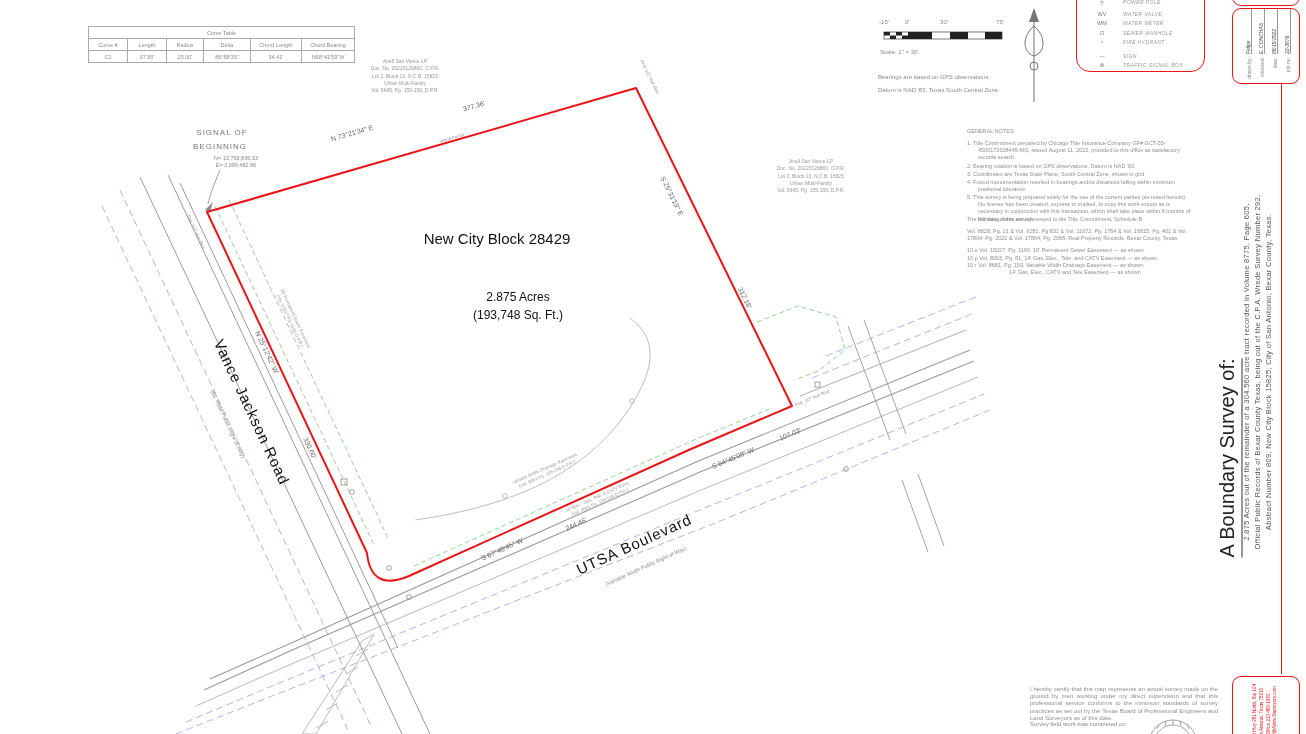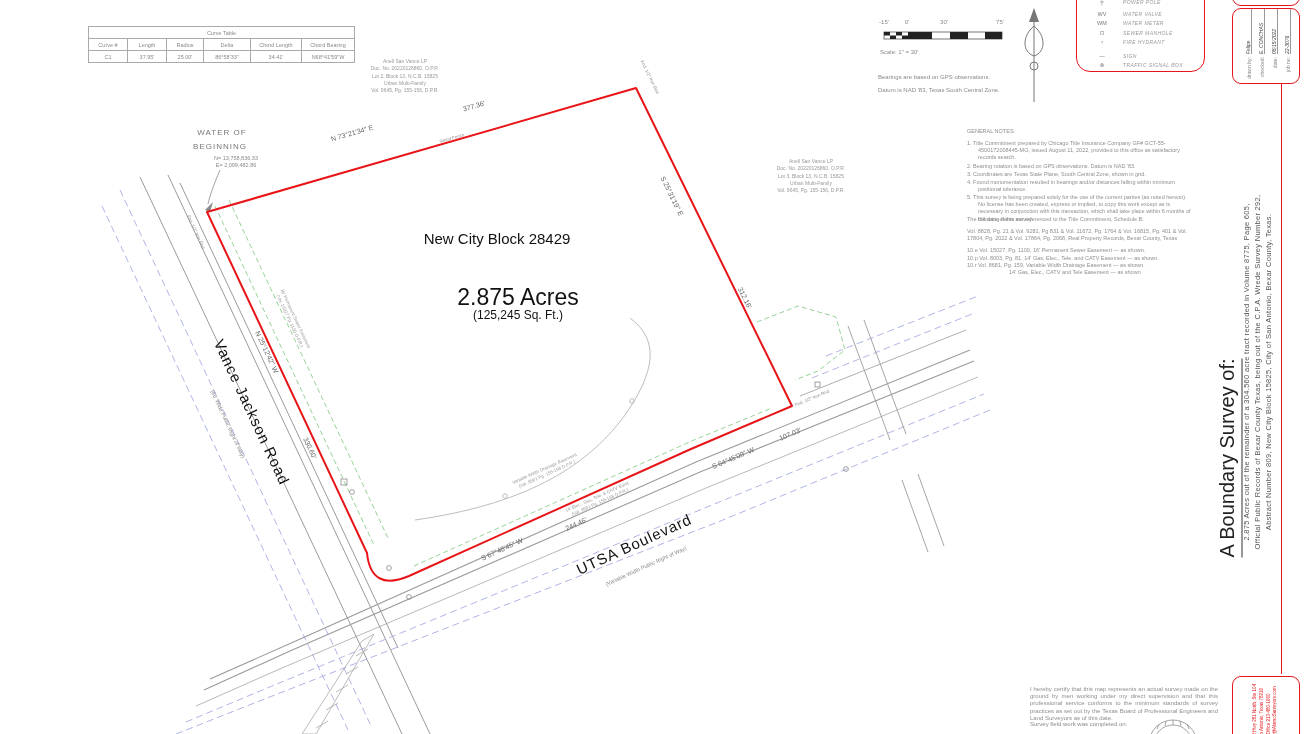--- a/index.html
+++ b/index.html
@@ -213,28 +213,28 @@
 
   <div class="notes" style="left:967px;top:216px;width:228px">
     <div class="t">The following items are referenced to the Title Commitment, Schedule B:</div>
     <div class="t">Vol. 8828, Pg. 21 &amp; Vol. 9281, Pg 831 &amp; Vol. 11672, Pg. 1764 &amp; Vol. 16815, Pg. 401 &amp; Vol. 17804, Pg. 2022 &amp; Vol. 17864, Pg. 2068, Real Property Records, Bexar County, Texas</div>
     <div>10.e Vol. 15027, Pg. 1100, 16' Permanent Sewer Easement — as shown.</div>
     <div>10.p Vol. 8003, Pg. 81, 14' Gas, Elec., Tele. and CATV Easement — as shown.</div>
     <div>10.r Vol. 8681, Pg. 159, Variable Width Drainage Easement — as shown.</div>
     <div style="padding-left:42px">14' Gas, Elec., CATV and Tele Easement — as shown</div>
   </div>
 
-  <div class="lbl" style="left:222px;top:132px;font-size:8px;letter-spacing:1px;color:#777">WATER OF</div>
+  <div class="lbl" style="left:222px;top:132px;font-size:8px;letter-spacing:1px;color:#777">SIGNAL OF</div>
   <div class="lbl" style="left:220px;top:146px;font-size:8px;letter-spacing:1px;color:#777">BEGINNING</div>
   <div class="lbl" style="left:236px;top:158px;font-size:5.5px">N= 13,758,836.33</div>
   <div class="lbl" style="left:236px;top:165px;font-size:5.5px">E=  2,099,482.86</div>
 
   <div class="lbl blk" style="left:497px;top:238px;font-size:15px">New City Block 28429</div>
-  <div class="lbl blk" style="left:518px;top:297px;font-size:23px">2.875 Acres</div>
-  <div class="lbl blk" style="left:518px;top:315px;font-size:12px">(125,245 Sq. Ft.)</div>
+  <div class="lbl blk" style="left:518px;top:297px;font-size:12px">2.875 Acres</div>
+  <div class="lbl blk" style="left:518px;top:315px;font-size:12px">(193,748 Sq. Ft.)</div>
 
   <div class="lbl" style="left:352px;top:133px;font-size:7px;color:#666;transform:translate(-50%,-50%) rotate(-16deg)">N 73°21'34" E</div>
   <div class="lbl" style="left:474px;top:106px;font-size:7px;color:#666;transform:translate(-50%,-50%) rotate(-16deg)">377.36'</div>
   <div class="lbl" style="left:672px;top:196px;font-size:7px;color:#666;transform:translate(-50%,-50%) rotate(64deg)">S 25°31'19" E</div>
   <div class="lbl" style="left:745px;top:298px;font-size:7px;color:#666;transform:translate(-50%,-50%) rotate(64deg)">312.16'</div>
   <div class="lbl" style="left:733px;top:458px;font-size:7px;color:#666;transform:translate(-50%,-50%) rotate(-23deg)">S 64°45'09" W</div>
   <div class="lbl" style="left:790px;top:434px;font-size:7px;color:#666;transform:translate(-50%,-50%) rotate(-23deg)">107.03'</div>
   <div class="lbl" style="left:502px;top:549px;font-size:7px;color:#666;transform:translate(-50%,-50%) rotate(-24.5deg)">S 67°48'45" W</div>
   <div class="lbl" style="left:576px;top:524px;font-size:7px;color:#666;transform:translate(-50%,-50%) rotate(-24.5deg)">244.46'</div>
   <div class="lbl" style="left:267px;top:352px;font-size:7px;color:#666;transform:translate(-50%,-50%) rotate(65deg)">N 25°12'42" W</div>

